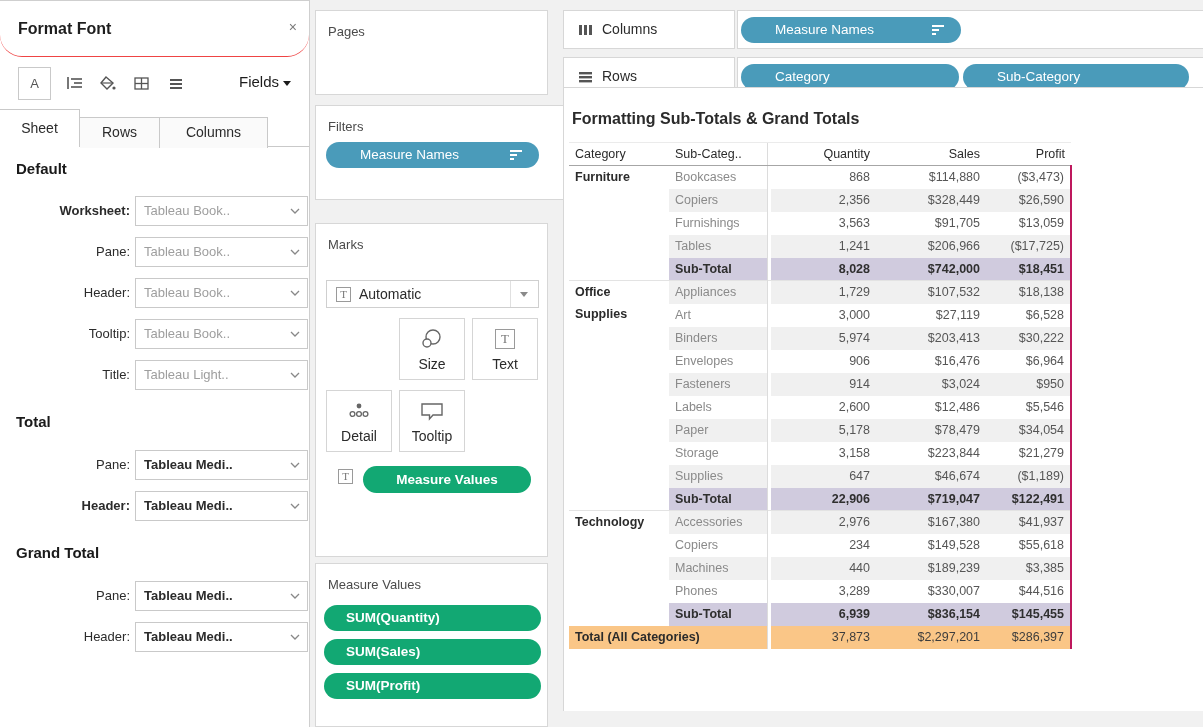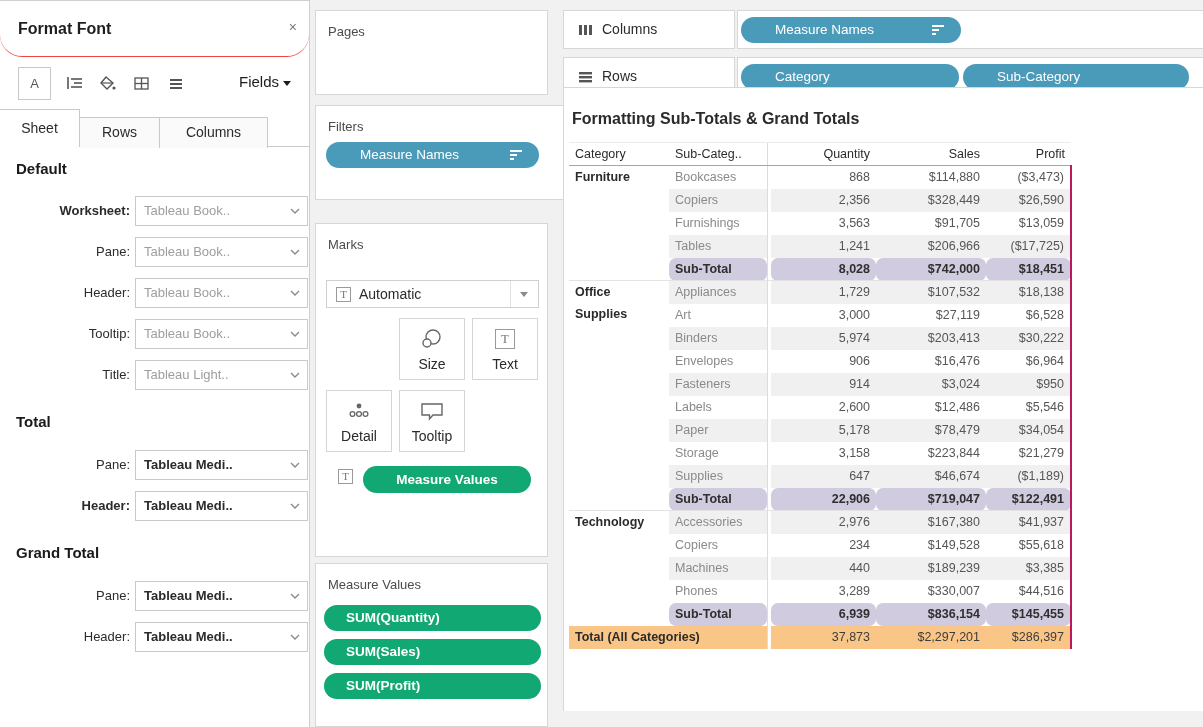--- a/index.html
+++ b/index.html
@@ -107,21 +107,21 @@
   #xtab th, #xtab td { height:23px; padding:0 6px; font-weight:normal; overflow:hidden; white-space:nowrap; }
   #xtab thead th { color:#2b2b2b; border-top:1px solid #ebebeb; border-bottom:1px solid #a6a6a6; text-align:left; }
   #xtab thead th.num { text-align:right; }
   #xtab td.cat { vertical-align:top; font-weight:bold; color:#2b2b2b; white-space:normal; line-height:22px; }
   #xtab td.sub { color:#8a8a8a; }
   #xtab td.num { text-align:right; color:#565656; }
   #xtab td.gut, #xtab th.gut { padding:0; background:#fff !important; border-left:1px solid #dcdcdc; }
   #xtab td.p-end { border-right:2px solid #be185d; }
   #xtab tr.band td.sub, #xtab tr.band td.num { background:#f0f0f0; }
   #xtab tr.pane-start td { border-top:1px solid #e3e3e3; }
-  #xtab tr.subtotal td.sub, #xtab tr.subtotal td.num { background:#d0cbde; font-weight:bold; color:#2f2f2f;border-radius:7px; }
+  #xtab tr.subtotal td.sub, #xtab tr.subtotal td.num { background:#d0cbde; font-weight:bold; color:#2f2f2f; }
   #xtab tr.grand td { background:#fac687; }
   #xtab tr.grand td.label { font-weight:bold; color:#2b2b2b; }
   #xtab tr.grand td.num { color:#3d3d3d; }
 
   svg { display:block; }
 </style>
 </head>
 <body>
 
 <div id="format-panel" class="abs">

